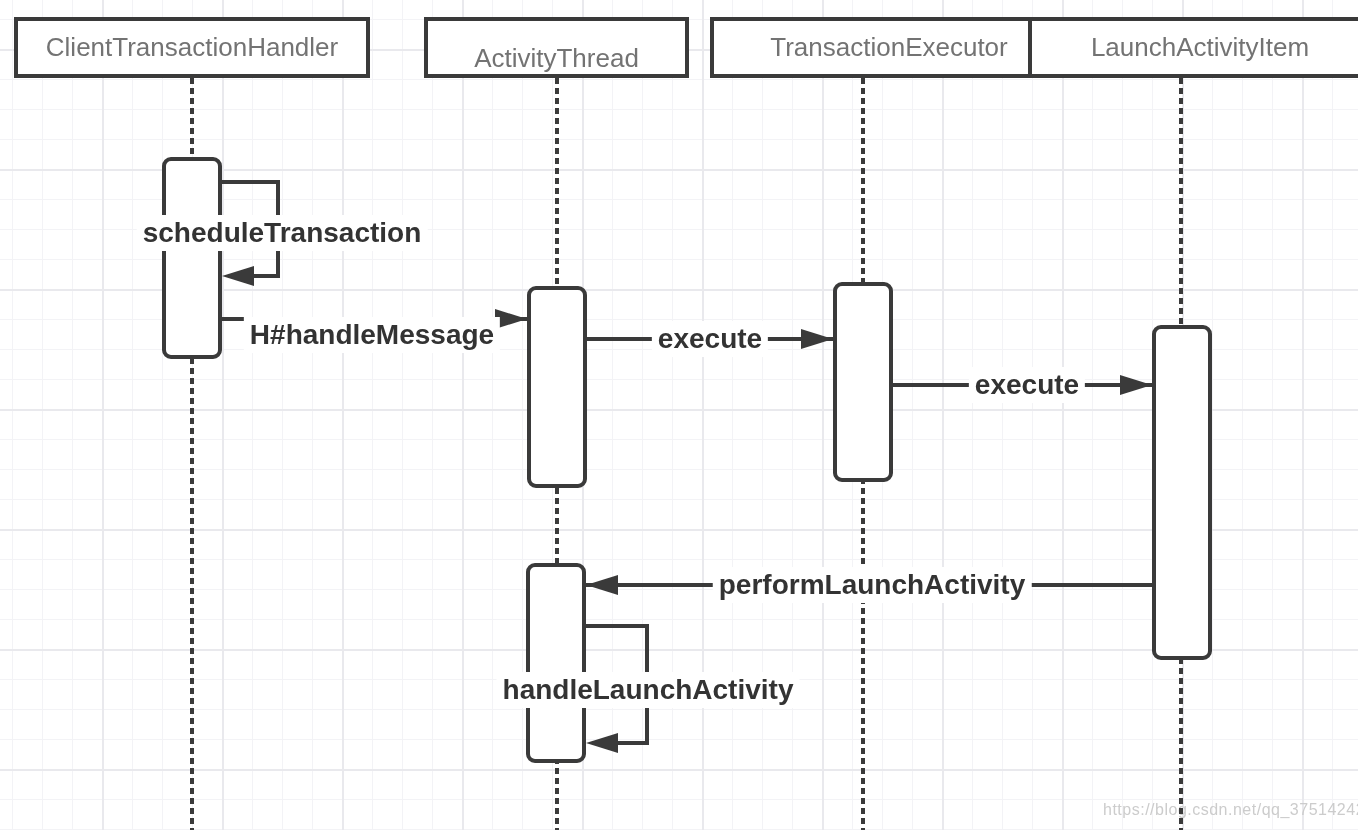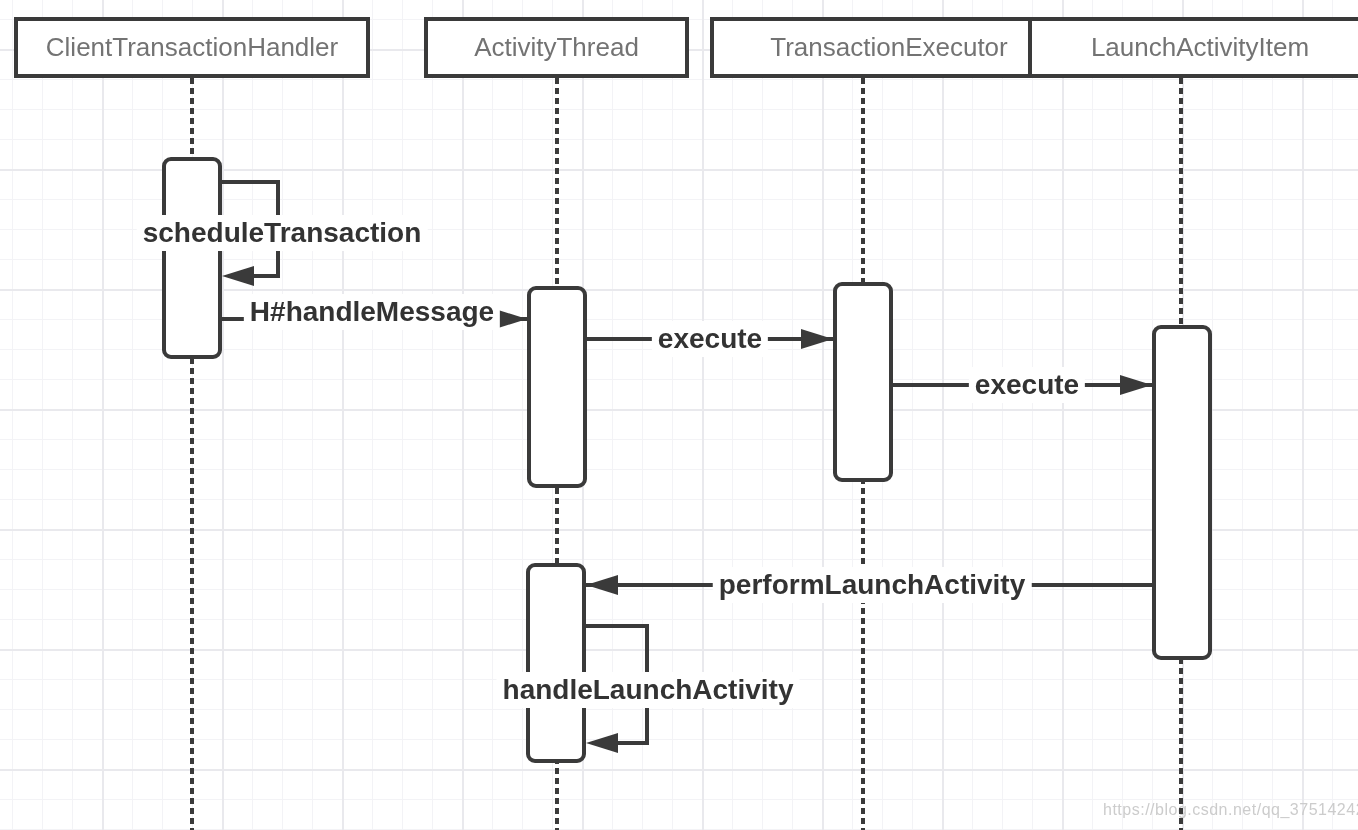--- a/index.html
+++ b/index.html
@@ -32,21 +32,21 @@
     display: flex;
     align-items: center;
     justify-content: center;
     font-size: 26px;
     font-weight: 400;
     color: #737373;
     z-index: 4;
     white-space: nowrap;
   }
   .p0 { left: 14px;   width: 356px; }
-  .p1 { left: 424px;  width: 265px; }
+  .p1 { left: 424px;  width: 265px; align-items: flex-end; }
   .p2 { left: 710px;  width: 358px; }
   .p3 { left: 1028px; width: 344px; text-align: right; }
 
   
   .lifeline {
     position: absolute;
     top: 78px;
     height: 752px;
     width: 4px;
     background-image: repeating-linear-gradient(180deg, #3a3a3a 0 6px, transparent 6px 10px);
@@ -101,21 +101,21 @@
   
   .m1-top  { left: 222px; top: 180px; width: 58px; }
   .m1-vert { left: 276px; top: 180px; height: 98px; }
   .m1-bot  { left: 246px; top: 274px; width: 34px; }
   .m1-head { left: 222px; top: 266px; }
   .m1-label { left: 282px; top: 233px; }
 
   
   .m2-line { left: 222px; top: 317px; width: 305px; }
   .m2-head { left: 495px; top: 309px; }
-  .m2-label { left: 372px; top: 312px; }
+  .m2-label { left: 372px; top: 335px; }
 
   
   .m3-line { left: 587px; top: 337px; width: 246px; }
   .m3-head { left: 801px; top: 329px; }
   .m3-label { left: 710px; top: 339px; }
 
   
   .m4-line { left: 893px; top: 383px; width: 259px; }
   .m4-head { left: 1120px; top: 375px; }
   .m4-label { left: 1027px; top: 385px; }

